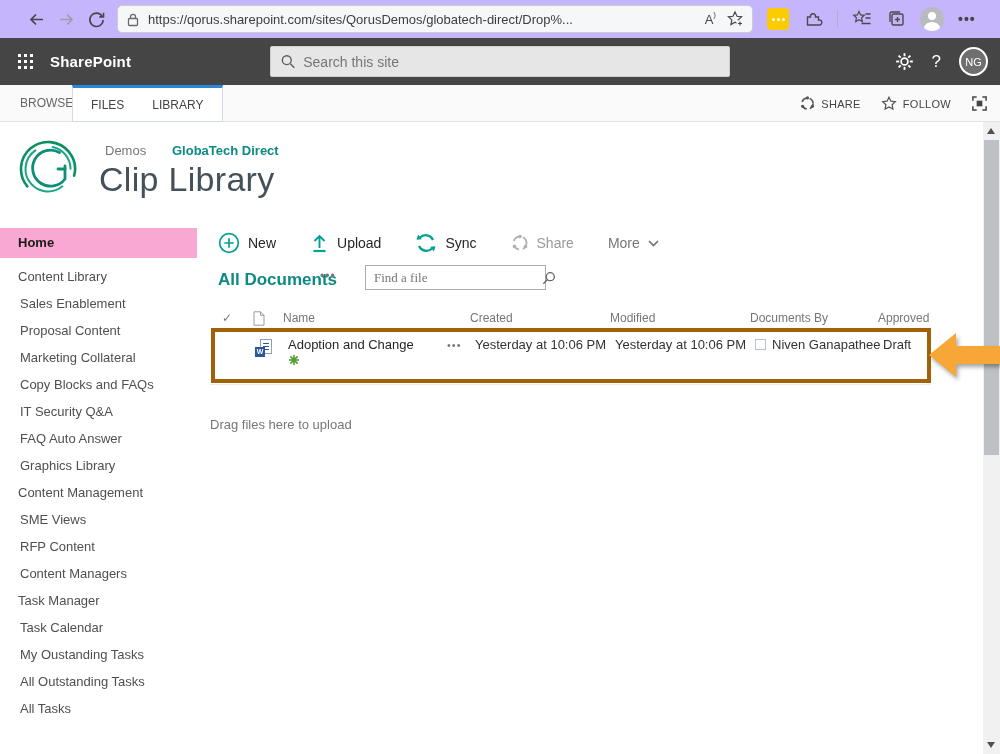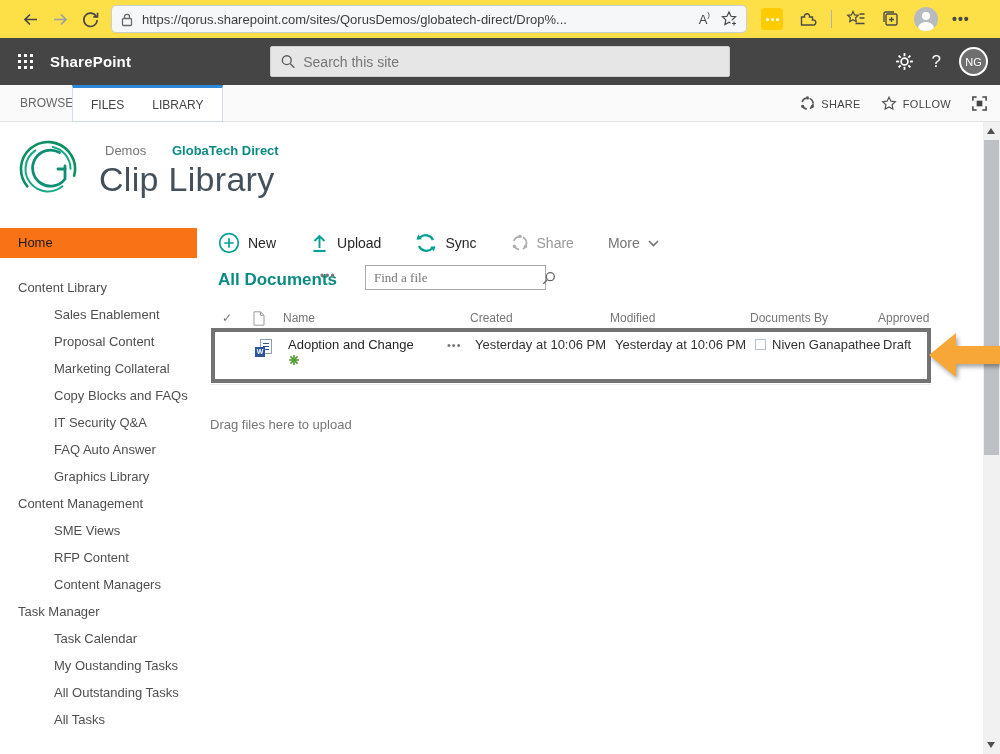--- a/index.html
+++ b/index.html
@@ -1,21 +1,21 @@
 <!DOCTYPE html>
 <html><head>
 <meta charset="utf-8">
 <style>
   * { margin:0; padding:0; box-sizing:border-box; }
   html,body { width:1000px; height:754px; overflow:hidden; }
   body { font-family:"Liberation Sans","DejaVu Sans",sans-serif; background:#fff; color:#262626; }
   .screen { width:1000px; height:754px; position:relative; overflow:hidden; }
 
   
-  .browser-bar { height:38px; background:#fde047; display:flex; align-items:center; padding:0 15px; }
+  .browser-bar { height:38px; background:#c4b5fd; display:flex; align-items:center; padding:0 21px; }
   .nav-btn { width:30px; height:30px; display:flex; align-items:center; justify-content:center; border-radius:4px; }
   .addr-bar { width:636px; height:28px; margin-left:6px; background:#f6f7f8; border:1px solid #cacdd2; border-radius:5px; display:flex; align-items:center; padding:0 8px; }
   .addr-url { flex:1; font-size:13px; color:#3c4043; white-space:nowrap; overflow:hidden; }
   .addr-right { display:flex; align-items:center; gap:10px; color:#474747; }
   .read-aloud { font-size:13px; color:#474747; display:flex; align-items:flex-start; }
   .read-aloud sup { font-size:8px; margin-top:-2px; }
   .chrome-right { display:flex; align-items:center; gap:14px; margin-left:14px; }
   .office-ext { width:22px; height:22px; background:#fccb00; border-radius:4px; display:flex; align-items:center; justify-content:center; gap:2px; }
   .office-ext i { width:3px; height:3px; background:#fff; border-radius:50%; display:block; }
   .chrome-divider { width:1px; height:18px; background:#aeb1b6; }
@@ -47,22 +47,22 @@
   .workspace { position:relative; height:632px; background:#fff; overflow:hidden; }
 
   .logo { position:absolute; left:17px; top:16px; }
   .crumb-demos { position:absolute; left:105px; top:21px; font-size:13px; color:#767676; }
   .crumb-site { position:absolute; left:172px; top:21px; font-size:13px; font-weight:bold; color:#0c8a84; }
   .page-title { position:absolute; left:99px; top:38px; font-size:34px; font-weight:300; color:#44505a; letter-spacing:.3px; }
 
   
   .sidebar { position:absolute; left:0; top:106px; width:197px; }
   .nav-item { font-size:13px; color:#4f4f4f; line-height:27px; padding-left:18px; cursor:pointer; white-space:nowrap; }
-  .nav-item.ind { padding-left:54px; }
-  .nav-item.sel { background:#f97316; color:#1a1a1a; font-weight:normal; line-height:30px; margin-bottom:16px; }
+  .nav-item.ind { padding-left:20px; }
+  .nav-item.sel { background:#f9a8d4; color:#1a1a1a; font-weight:bold; line-height:30px; margin-bottom:5px; }
 
   
   .toolbar { position:absolute; left:218px; top:110px; display:flex; align-items:center; gap:34px; }
   .tb-act { display:flex; align-items:center; gap:8px; font-size:14px; color:#262626; cursor:pointer; }
   .tb-act.disabled { color:#9a9a9a; }
   .tb-act.muted { color:#767676; }
 
   
   .view-name { position:absolute; left:218px; top:148px; font-size:17px; font-weight:bold; color:#0c8a84; }
   .view-ellipsis { position:absolute; left:320px; top:147px; font-size:12px; color:#767676; letter-spacing:1px; }
@@ -72,21 +72,21 @@
   .find-box .mag { margin-right:7px; display:flex; }
 
   
   .grid-row { display:grid; grid-template-columns:34px 30px 168px 28px 140px 140px 128px 53px; align-items:start; }
   .thead { position:absolute; left:210px; top:186px; width:721px; font-size:12px; color:#767676; }
   .thead .c { padding-top:3px; }
   .cell-check { text-align:center; color:#767676; font-size:12px; }
   .cell-icon { display:flex; justify-content:center; padding-top:2px; }
   .cell-name { padding-left:9px; }
 
-  .hl-box { position:absolute; left:211px; top:206px; width:720px; height:55px; border:4px solid #737373; background:#fff; }
+  .hl-box { position:absolute; left:211px; top:206px; width:720px; height:55px; border:4px solid #a16207; background:#fff; }
   .hl-box .grid-row { padding-top:5px; font-size:13px; color:#333; }
   .row-name { padding-left:9px; color:#262626; }
   .new-star { margin-top:3px; margin-left:1px; }
   .row-ellipsis { font-size:11px; color:#767676; letter-spacing:1px; padding-top:2px; }
   .mb-check { display:inline-block; width:11px; height:11px; border:1px solid #b8c2cc; background:#fff; vertical-align:-1px; margin-right:6px; }
   .row-sep { position:absolute; left:210px; top:262px; width:721px; border-top:1px solid #ebebeb; }
 
   .drag-hint { position:absolute; left:210px; top:295px; width:760px; text-align:left; font-size:13px; color:#767676; }
 
   

